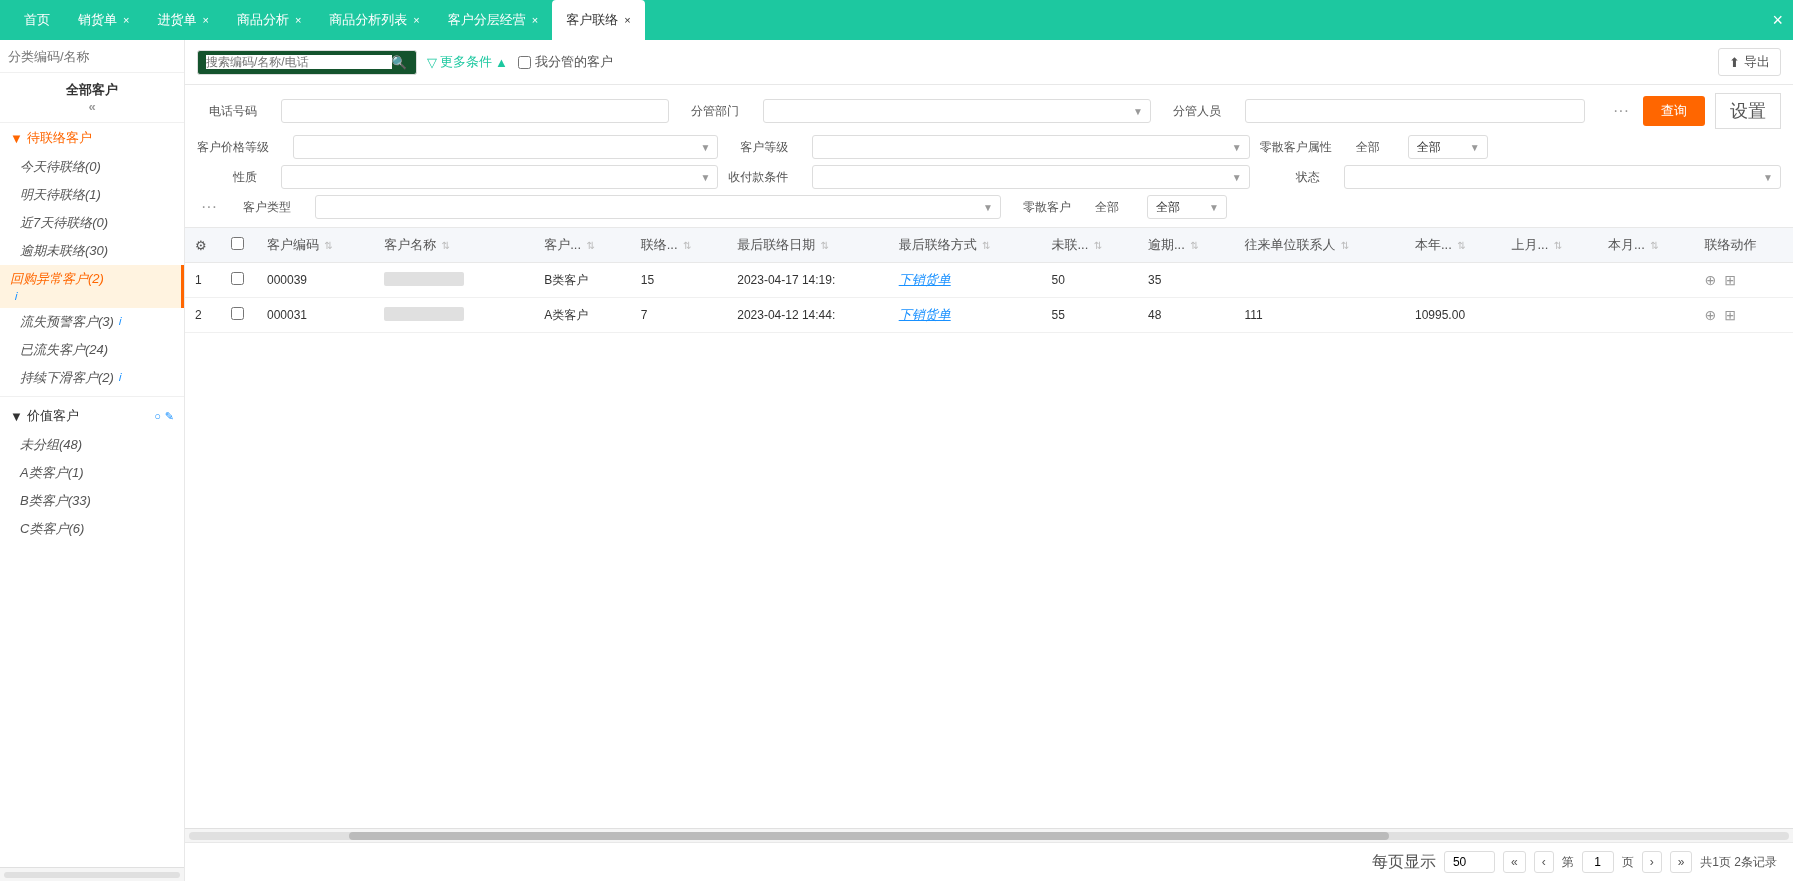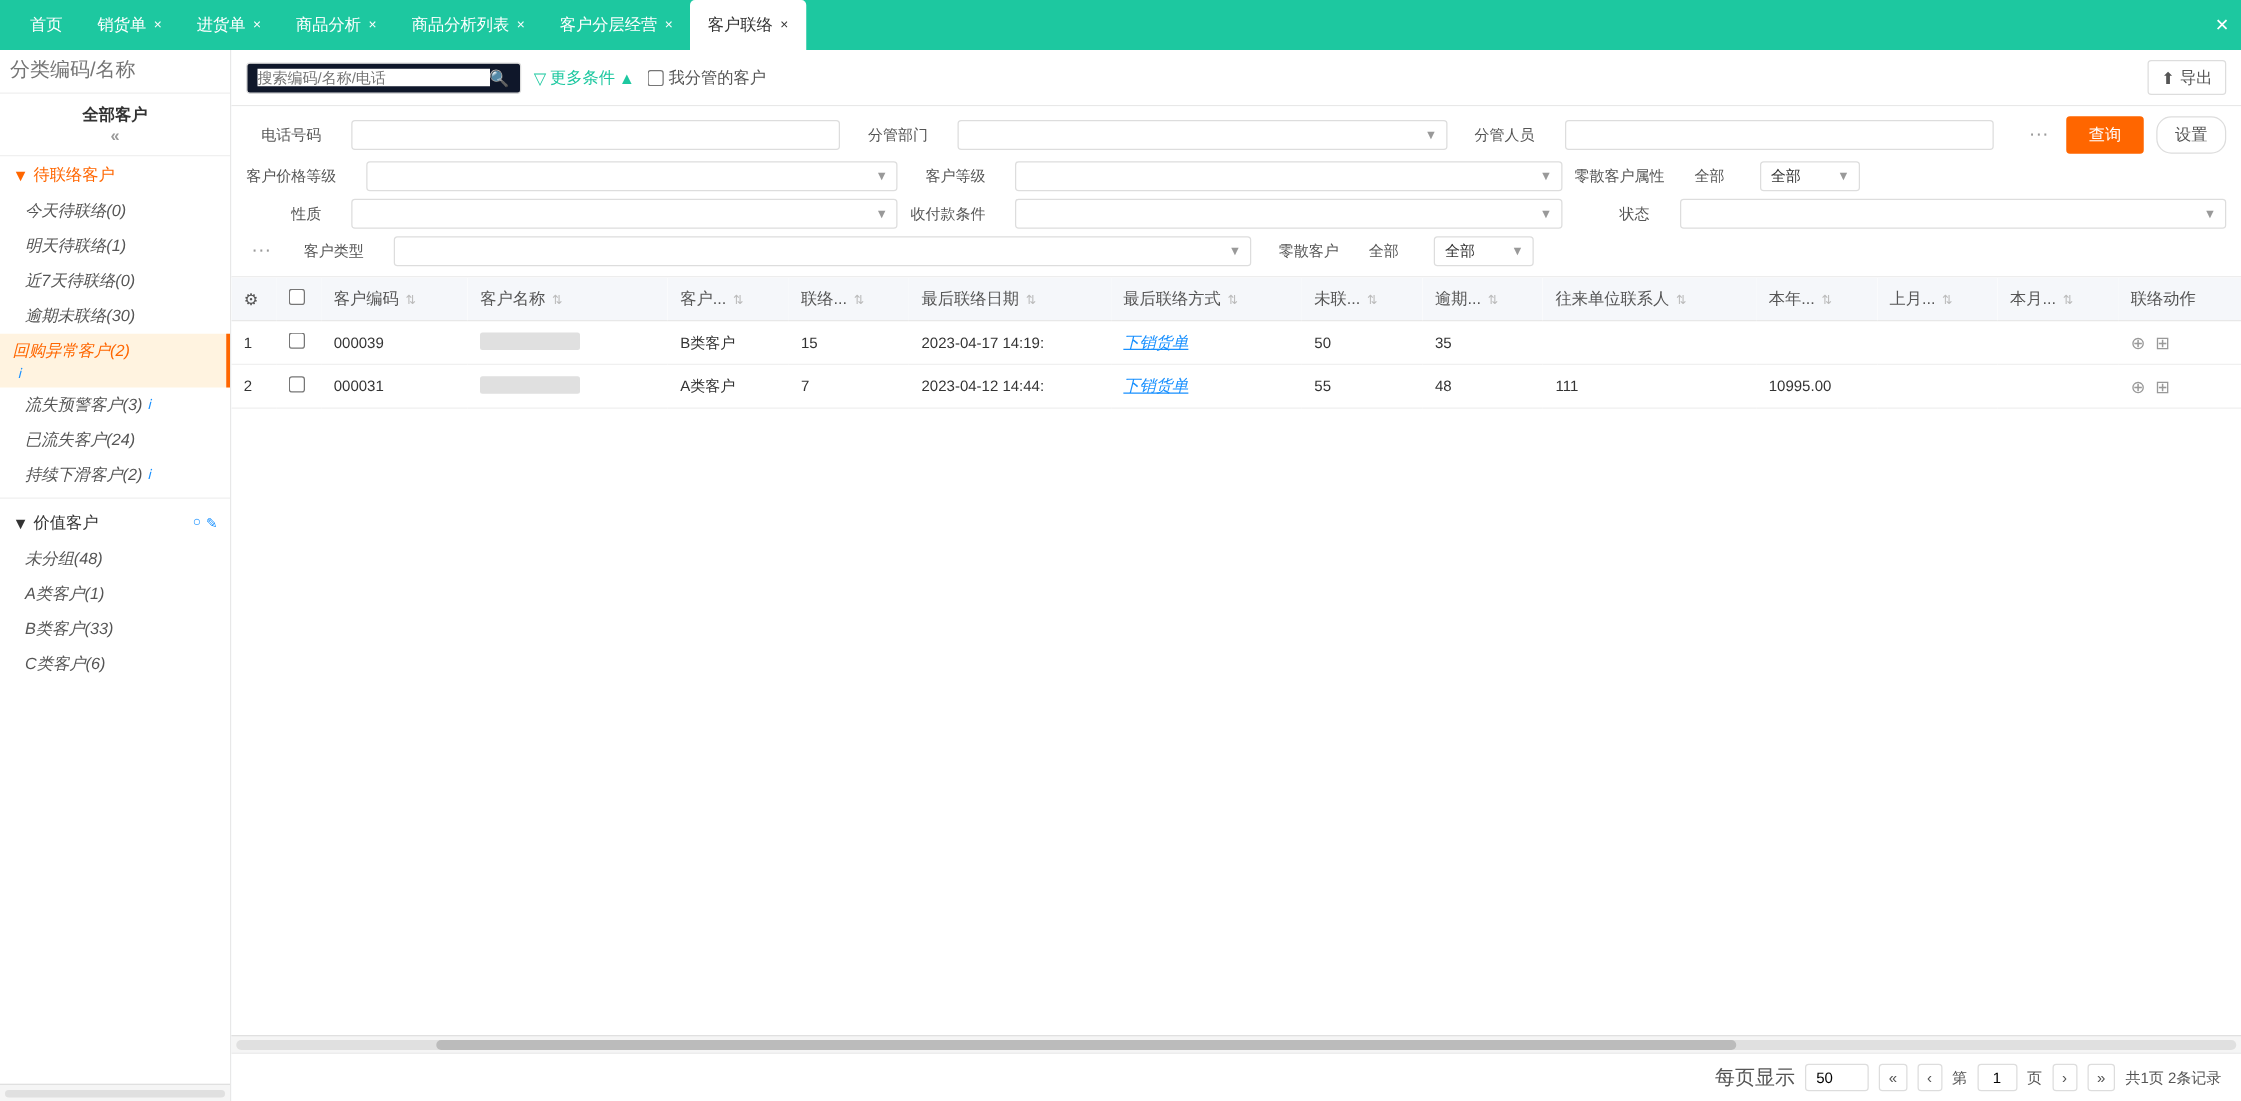--- a/index.html
+++ b/index.html
@@ -27,21 +27,21 @@
     
     .sidebar {
       width: 185px; min-width: 185px; background: #fff; border-right: 1px solid #e8e8e8;
       overflow-y: auto; display: flex; flex-direction: column;
     }
     .sidebar-search {
       display: flex; align-items: center; padding: 8px;
       border-bottom: 1px solid #f0f0f0;
     }
     .sidebar-search input {
-      flex: 1; border: none; outline: none; font-size: 16px; color: #333;
+      flex: 1; border: none; outline: none; font-size: 13px; color: #333;
       background: transparent;
     }
     .sidebar-search .search-icon { color: #999; cursor: pointer; font-size: 14px; }
 
     .sidebar-section-header {
       display: flex; align-items: center; justify-content: space-between;
       padding: 8px 10px; font-weight: bold; color: #333; font-size: 13px;
       border-bottom: 1px solid #f0f0f0;
       flex-direction: column;
     }
@@ -69,21 +69,21 @@
     
     .content-area { flex: 1; display: flex; flex-direction: column; overflow: hidden; background: #f5f7fa; }
 
     
     .filter-bar {
       background: #fff; padding: 8px 12px; display: flex; align-items: center;
       border-bottom: 1px solid #e8e8e8; gap: 10px;
     }
     .search-box {
       display: flex; align-items: center; border: 1px solid #ddd; border-radius: 3px;
-      padding: 4px 8px; width: 220px; background: #0f172a;
+      padding: 4px 8px; width: 220px; background: #14532d;
     }
     .search-box input { border: none; outline: none; flex: 1; font-size: 12px; }
     .search-box .icon { color: #999; }
     .more-conditions {
       display: flex; align-items: center; color: #1dc8a0; cursor: pointer; font-size: 12px; gap: 3px;
     }
     .my-customers {
       display: flex; align-items: center; gap: 4px; font-size: 12px; color: #555; cursor: pointer;
     }
     .my-customers input[type=checkbox] { cursor: pointer; }
@@ -120,22 +120,22 @@
     }
     .select-wrapper .caret {
       position: absolute; right: 8px; color: #999; pointer-events: none; font-size: 10px;
     }
     .filter-dots { color: #999; cursor: pointer; font-size: 16px; padding: 0 4px; }
     .query-btn {
       background: #ff6600; color: #fff; border: none; border-radius: 3px;
       padding: 6px 18px; cursor: pointer; font-size: 13px;
     }
     .settings-btn {
-      background: #fff; color: #555; border: 1px solid #ddd; border-radius: 12px;
-      padding: 5px 14px; cursor: pointer; font-size: 13px;
+      background: #fff; color: #555; border: 1px solid #ddd; border-radius: 0;
+      padding: 5px 14px; cursor: pointer; font-size: 18px;
     }
 
     
     .table-area { flex: 1; background: #fff; overflow: auto; margin: 0; }
     table { width: 100%; border-collapse: collapse; }
     thead tr { background: #f5f7fa; }
     th {
       padding: 8px 10px; text-align: left; color: #555; font-weight: normal;
       font-size: 12px; border-bottom: 1px solid #e8e8e8; white-space: nowrap;
       position: relative;

